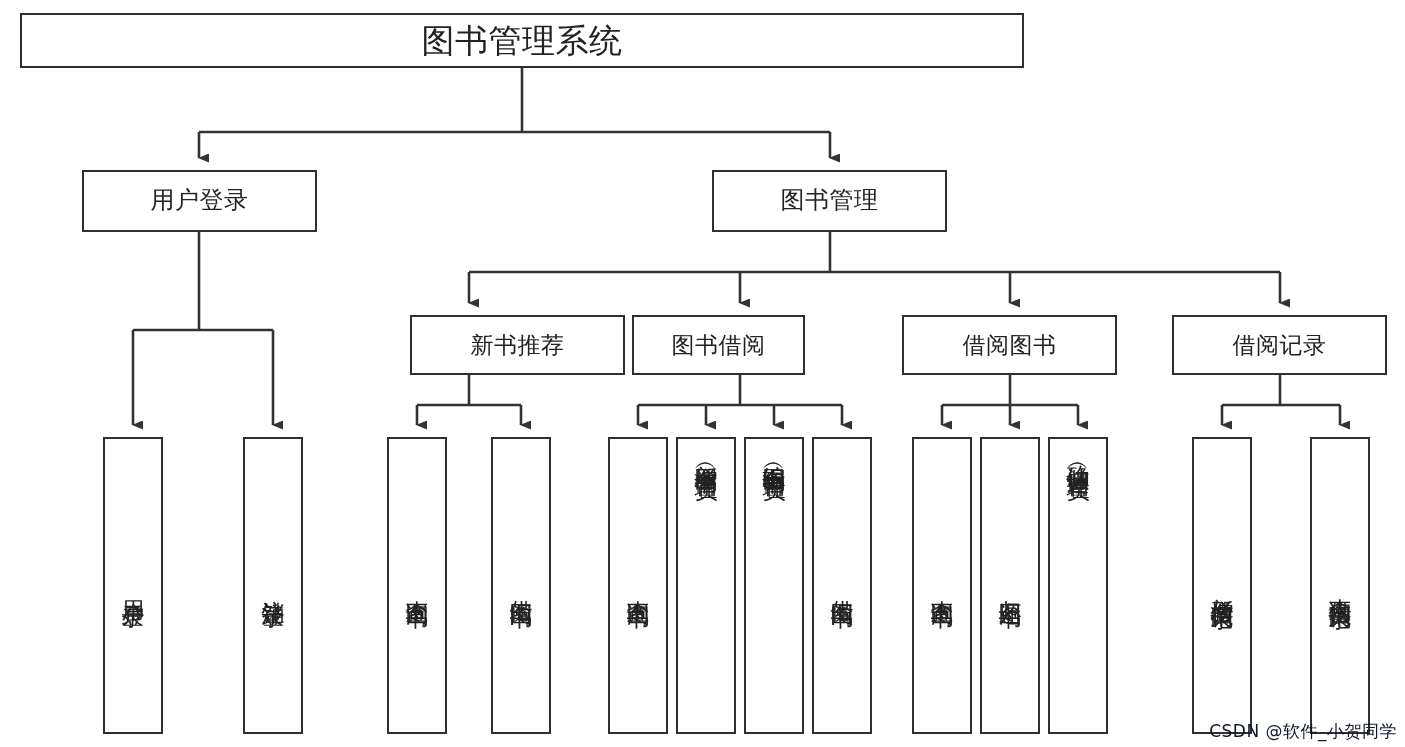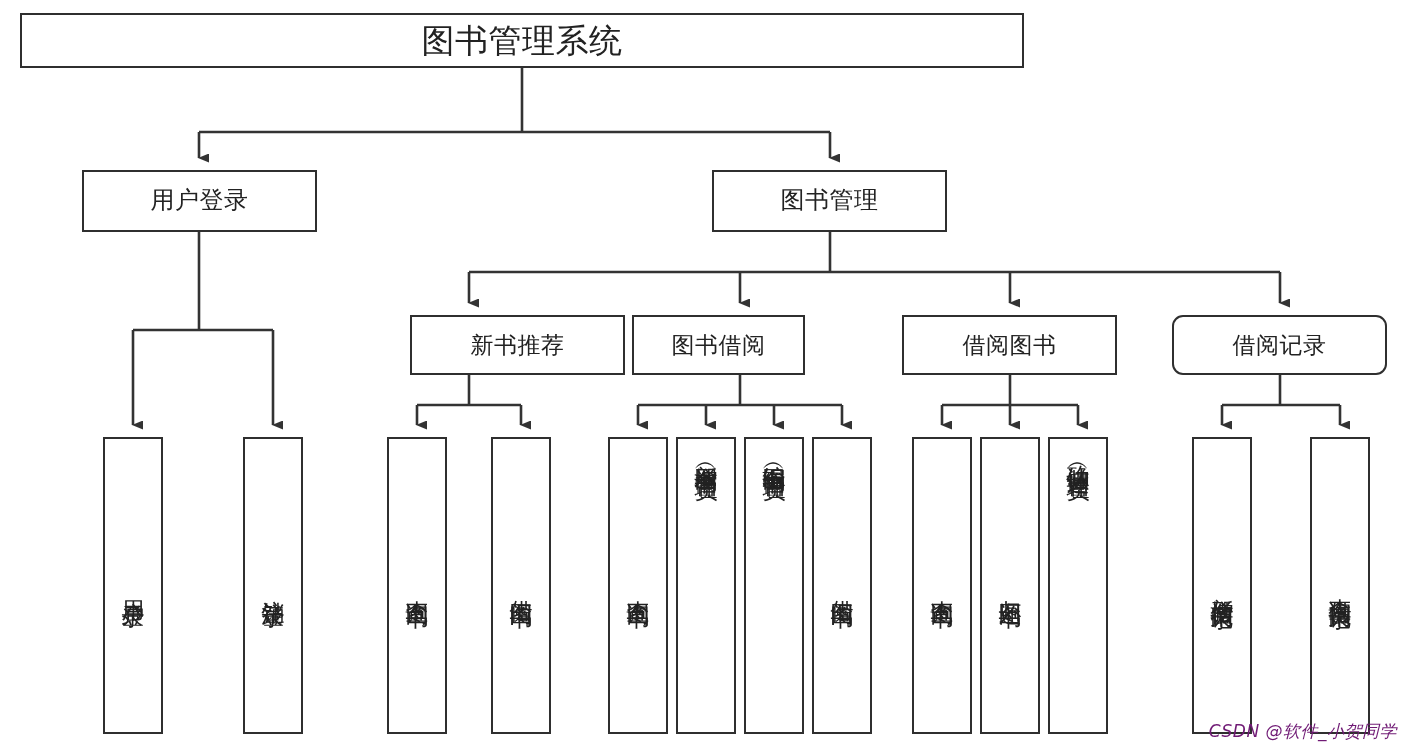--- a/index.html
+++ b/index.html
@@ -63,25 +63,24 @@
   }
   .node-leaf.leaf-center {
     align-items: center;
     padding-top: 0;
   }
   #watermark {
     position: absolute;
     right: 8px;
     bottom: 4px;
     font-size: 17px;
-    color: #701a75;
+    color: #0f172a;
     white-space: nowrap;
     letter-spacing: 0.5px;
     pointer-events: none;
-    font-style: italic;
   }
 </style>
 </head>
 <body>
 
 <div id="diagram-root">
 
   <svg id="wiring" viewBox="0 0 1405 747" xmlns="http://www.w3.org/2000/svg">
     <defs>
       <marker id="arrowhead" markerWidth="9" markerHeight="11" refX="4.5" refY="10" orient="auto" markerUnits="userSpaceOnUse">
@@ -145,21 +144,21 @@
 
   <div class="node-box node-l3" style="left:362px; top:315px; width:215px; height:60px;margin-left:48px;">
     <span class="node-label">新书推荐</span>
   </div>
   <div class="node-box node-l3" style="left:632px; top:315px; width:173px; height:60px;">
     <span class="node-label">图书借阅</span>
   </div>
   <div class="node-box node-l3" style="left:902px; top:315px; width:215px; height:60px;">
     <span class="node-label">借阅图书</span>
   </div>
-  <div class="node-box node-l3" style="left:1172px; top:315px; width:215px; height:60px;border-radius:11px;">
+  <div class="node-box node-l3" style="left:1172px; top:315px; width:215px; height:60px;">
     <span class="node-label">借阅记录</span>
   </div>
 
   <div class="node-box node-leaf leaf-center" style="left:103px; top:437px; width:60px; height:297px;">
     <span class="node-label">用户登录</span>
   </div>
   <div class="node-box node-leaf leaf-center" style="left:243px; top:437px; width:60px; height:297px;">
     <span class="node-label">注销登录</span>
   </div>
 

